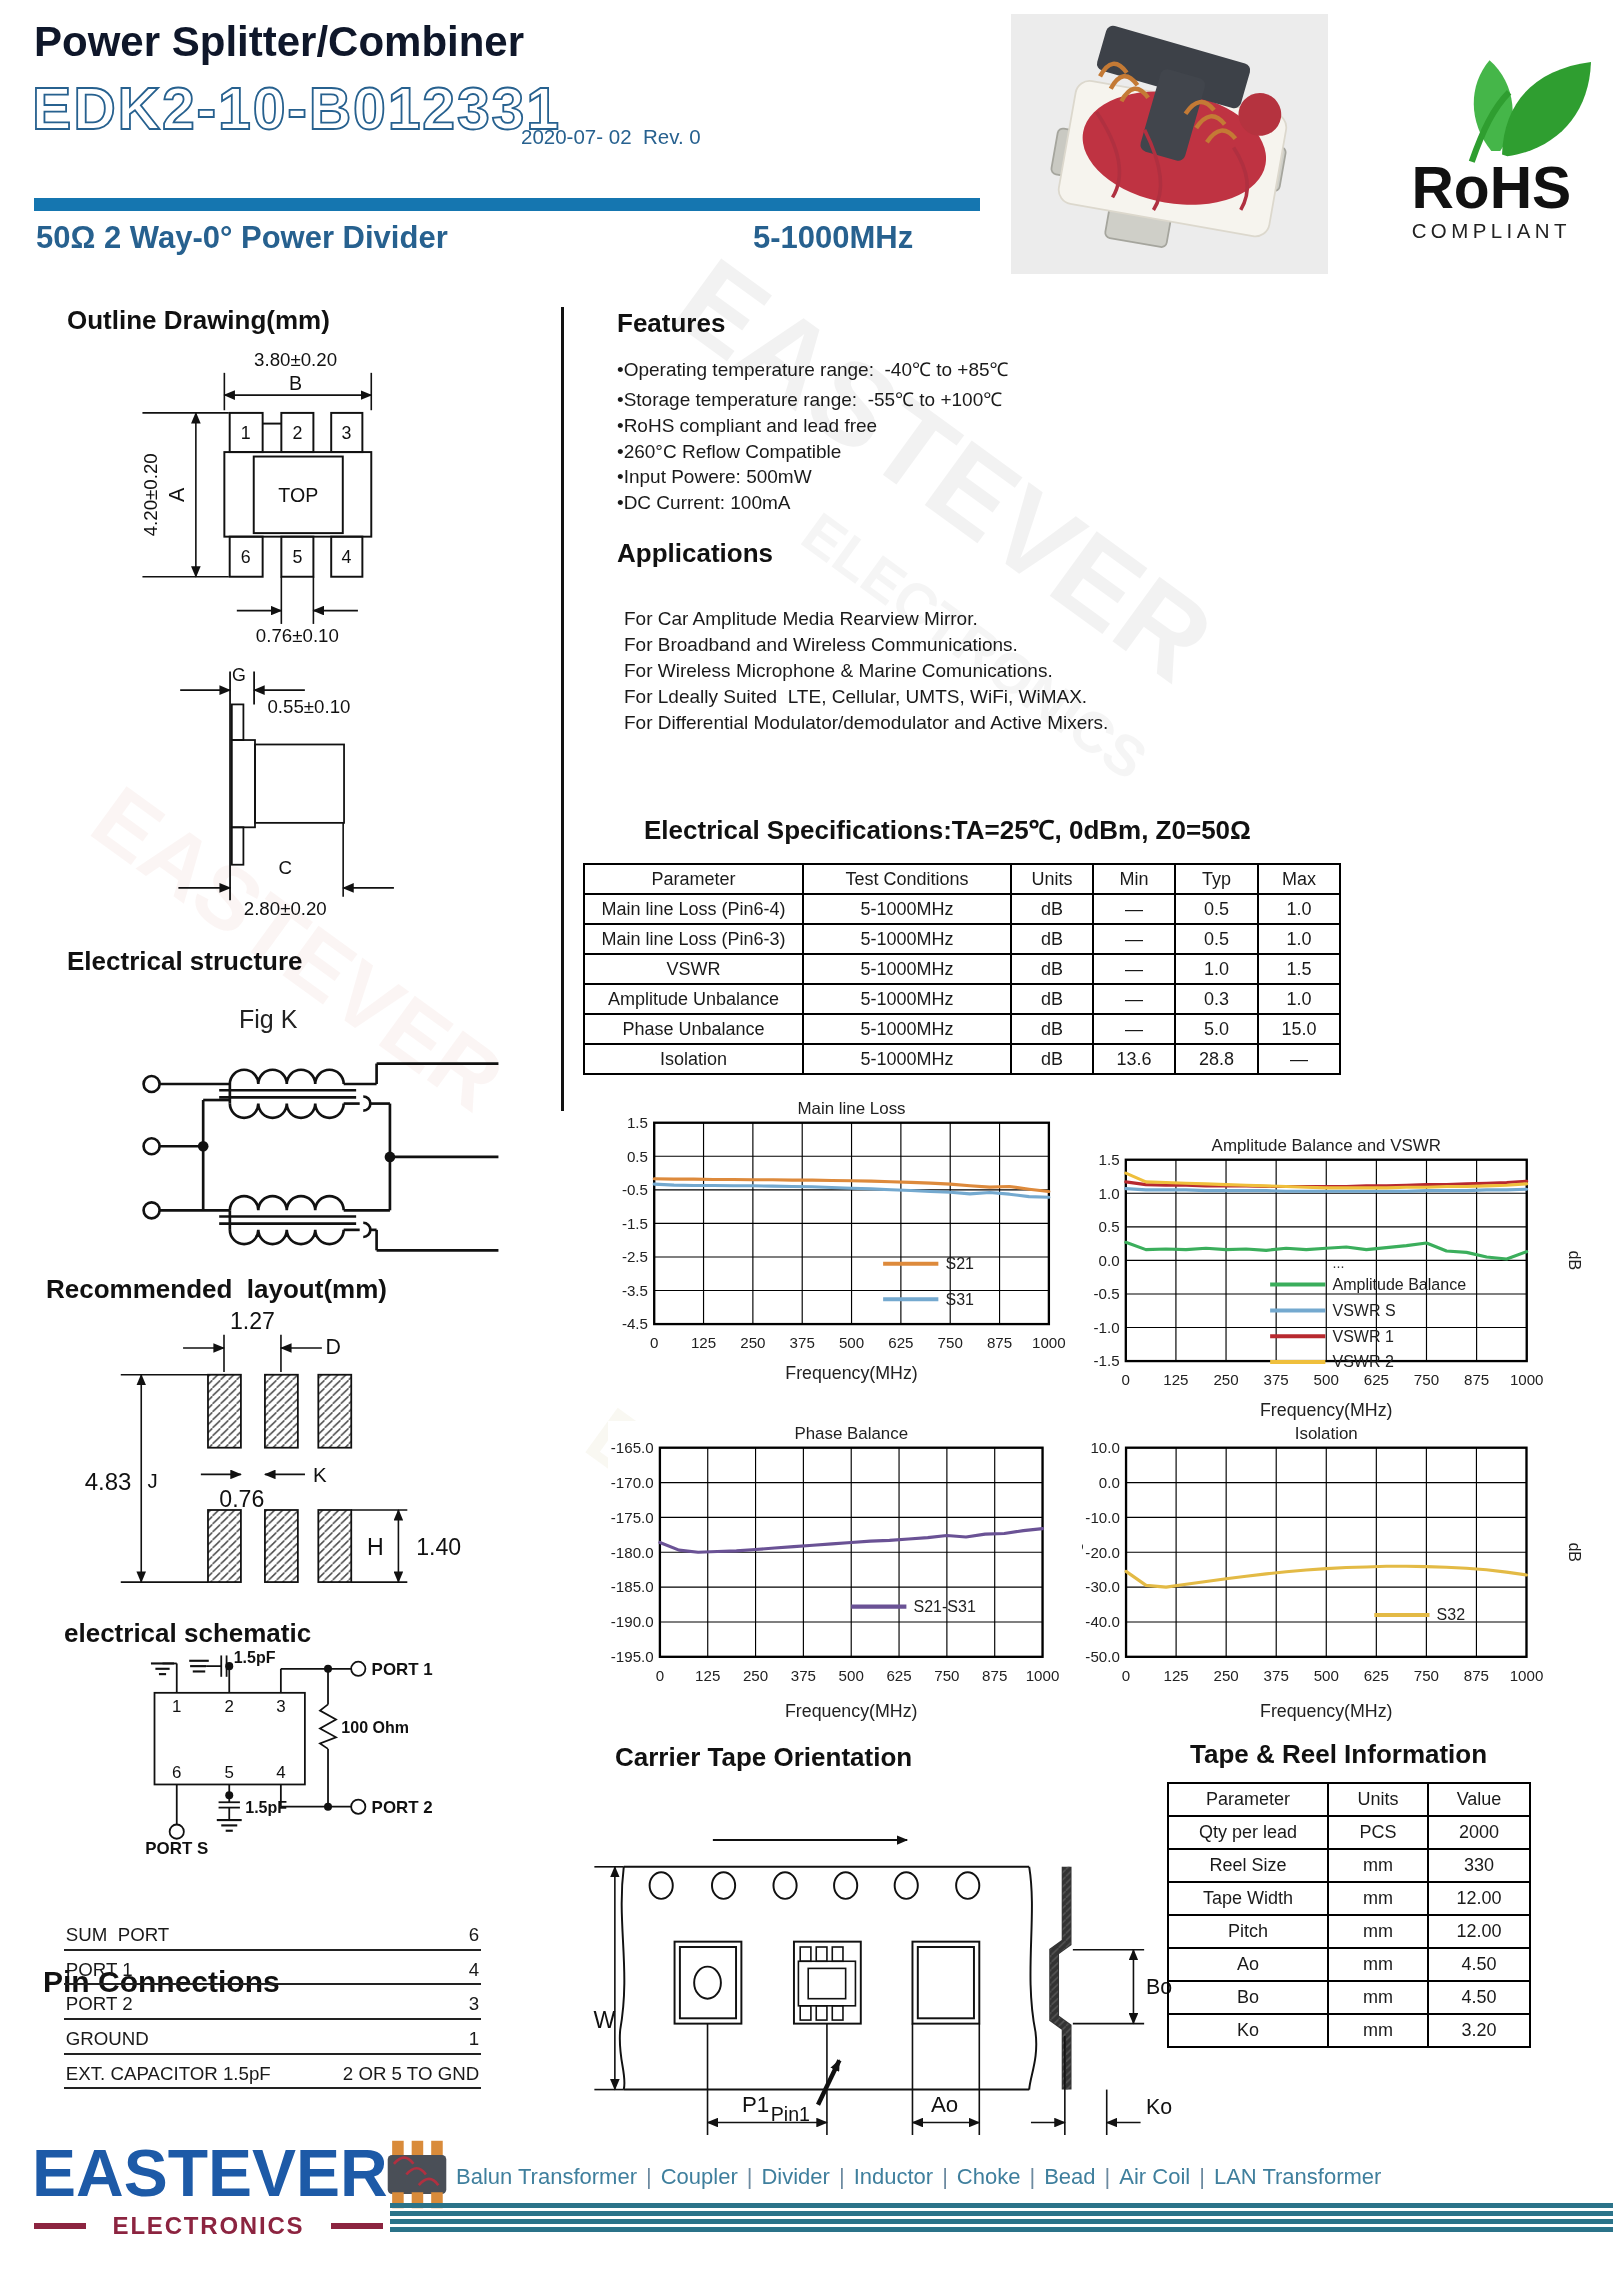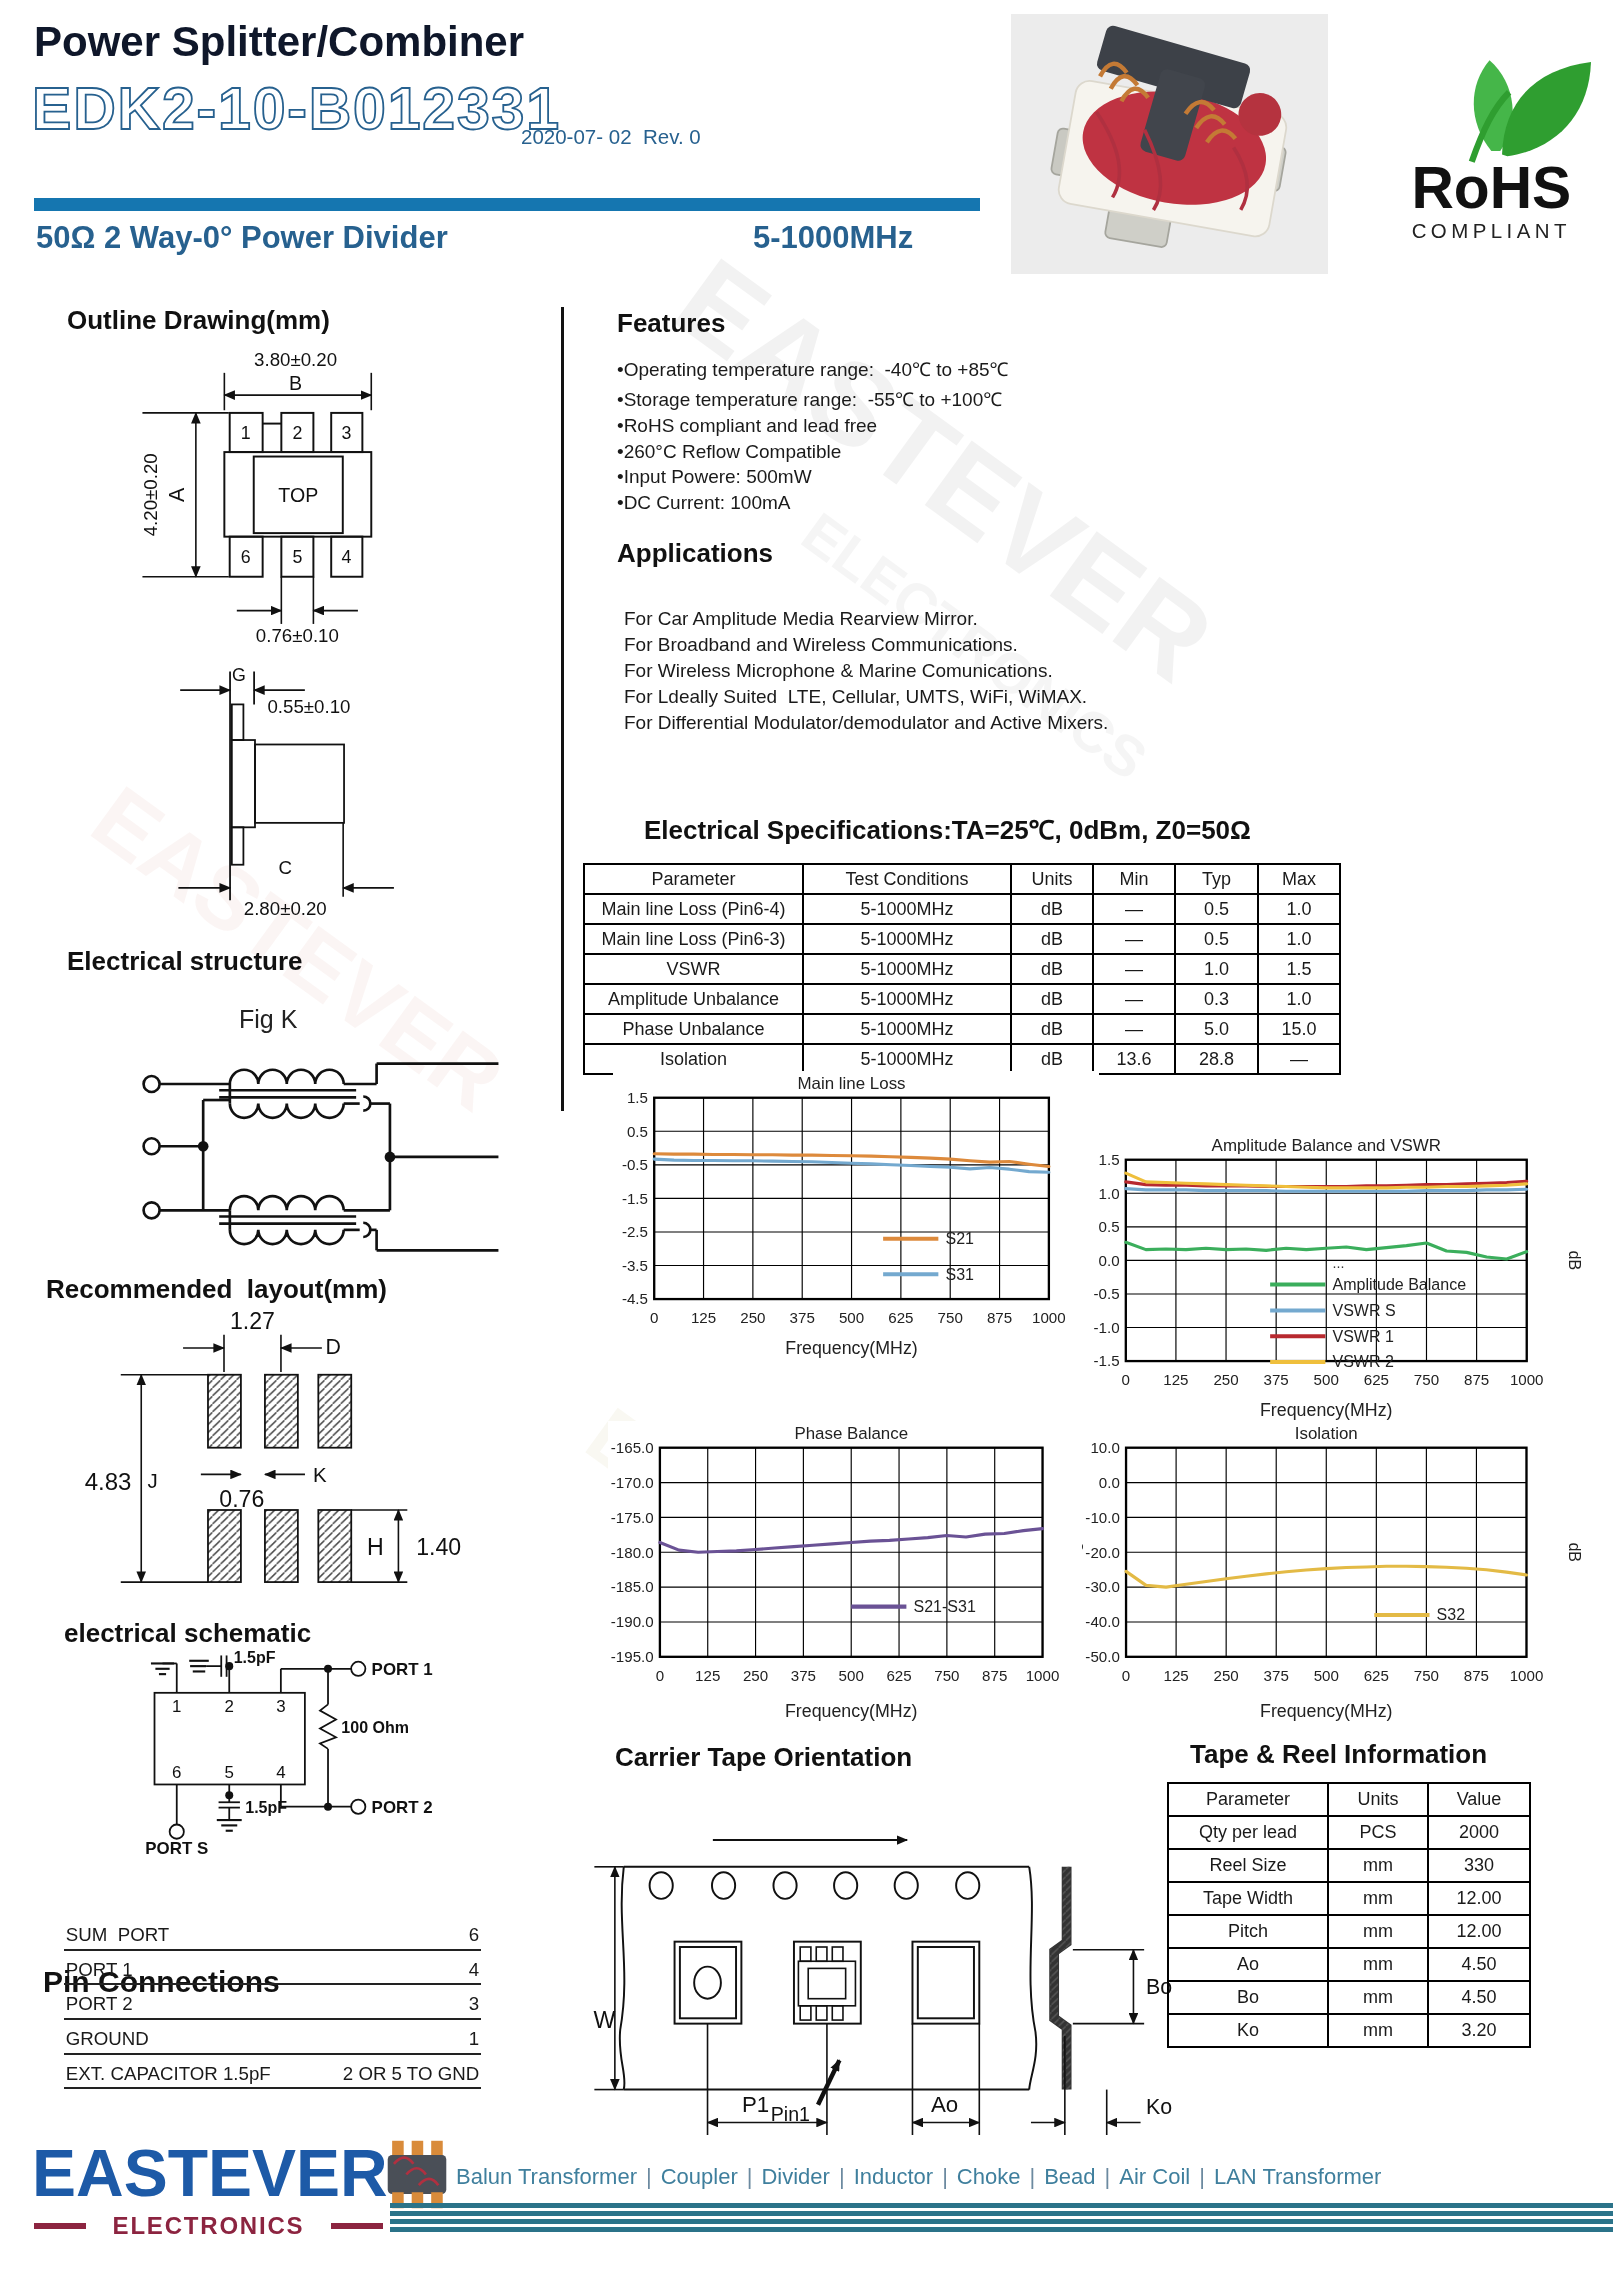--- a/index.html
+++ b/index.html
@@ -408,21 +408,21 @@
     <td>Isolation</td>
         <td>5-1000MHz</td>
         <td>dB</td>
         <td>13.6</td>
         <td>28.8</td>
         <td>—</td>
   </tr>
 </tbody>
   </table>
 
-<div class="chart" style="left:613px;top:1071px;width:486px;height:294px;"><svg xmlns="http://www.w3.org/2000/svg" width="486" height="294" font-family="Liberation Sans, sans-serif" viewBox="0 0 545 330">
+<div class="chart" style="left:613px;top:1096px;width:486px;height:294px;"><svg xmlns="http://www.w3.org/2000/svg" width="486" height="294" font-family="Liberation Sans, sans-serif" viewBox="0 0 545 330">
       <line x1="46" y1="30" x2="46" y2="256" stroke="#000" stroke-width="1.3"></line>
       <line x1="101.375" y1="30" x2="101.375" y2="256" stroke="#000" stroke-width="1.3"></line>
       <line x1="156.75" y1="30" x2="156.75" y2="256" stroke="#000" stroke-width="1.3"></line>
       <line x1="212.125" y1="30" x2="212.125" y2="256" stroke="#000" stroke-width="1.3"></line>
       <line x1="267.5" y1="30" x2="267.5" y2="256" stroke="#000" stroke-width="1.3"></line>
       <line x1="322.875" y1="30" x2="322.875" y2="256" stroke="#000" stroke-width="1.3"></line>
       <line x1="378.25" y1="30" x2="378.25" y2="256" stroke="#000" stroke-width="1.3"></line>
       <line x1="433.625" y1="30" x2="433.625" y2="256" stroke="#000" stroke-width="1.3"></line>
       <line x1="489" y1="30" x2="489" y2="256" stroke="#000" stroke-width="1.3"></line>
       <line x1="46" y1="30" x2="489" y2="30" stroke="#000" stroke-width="1.3"></line>

